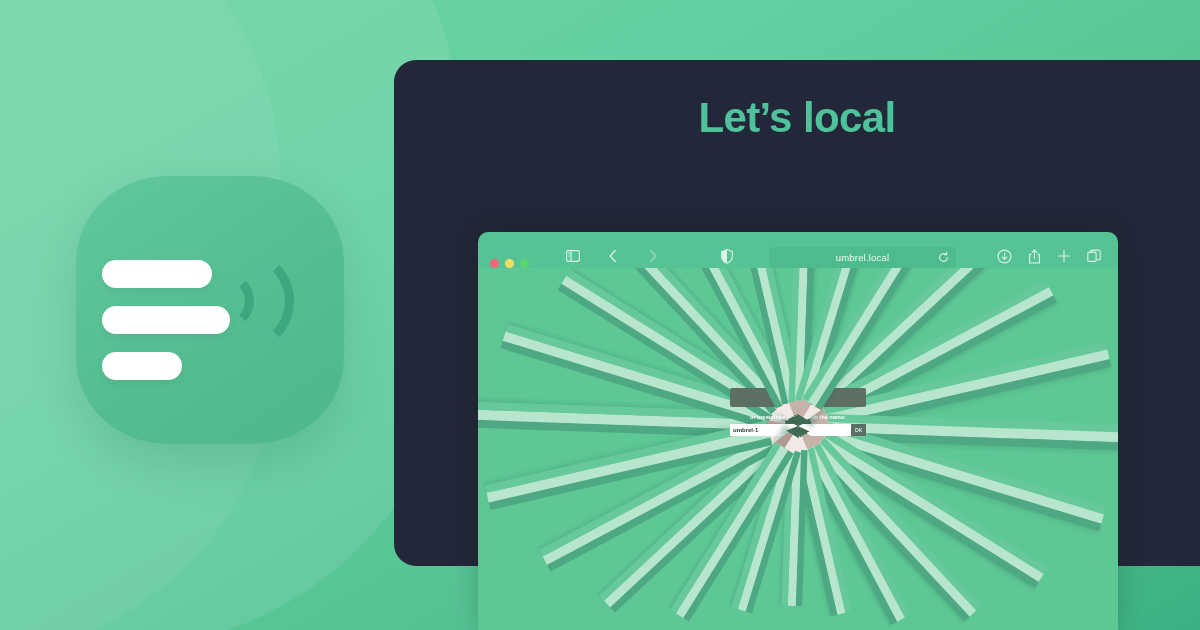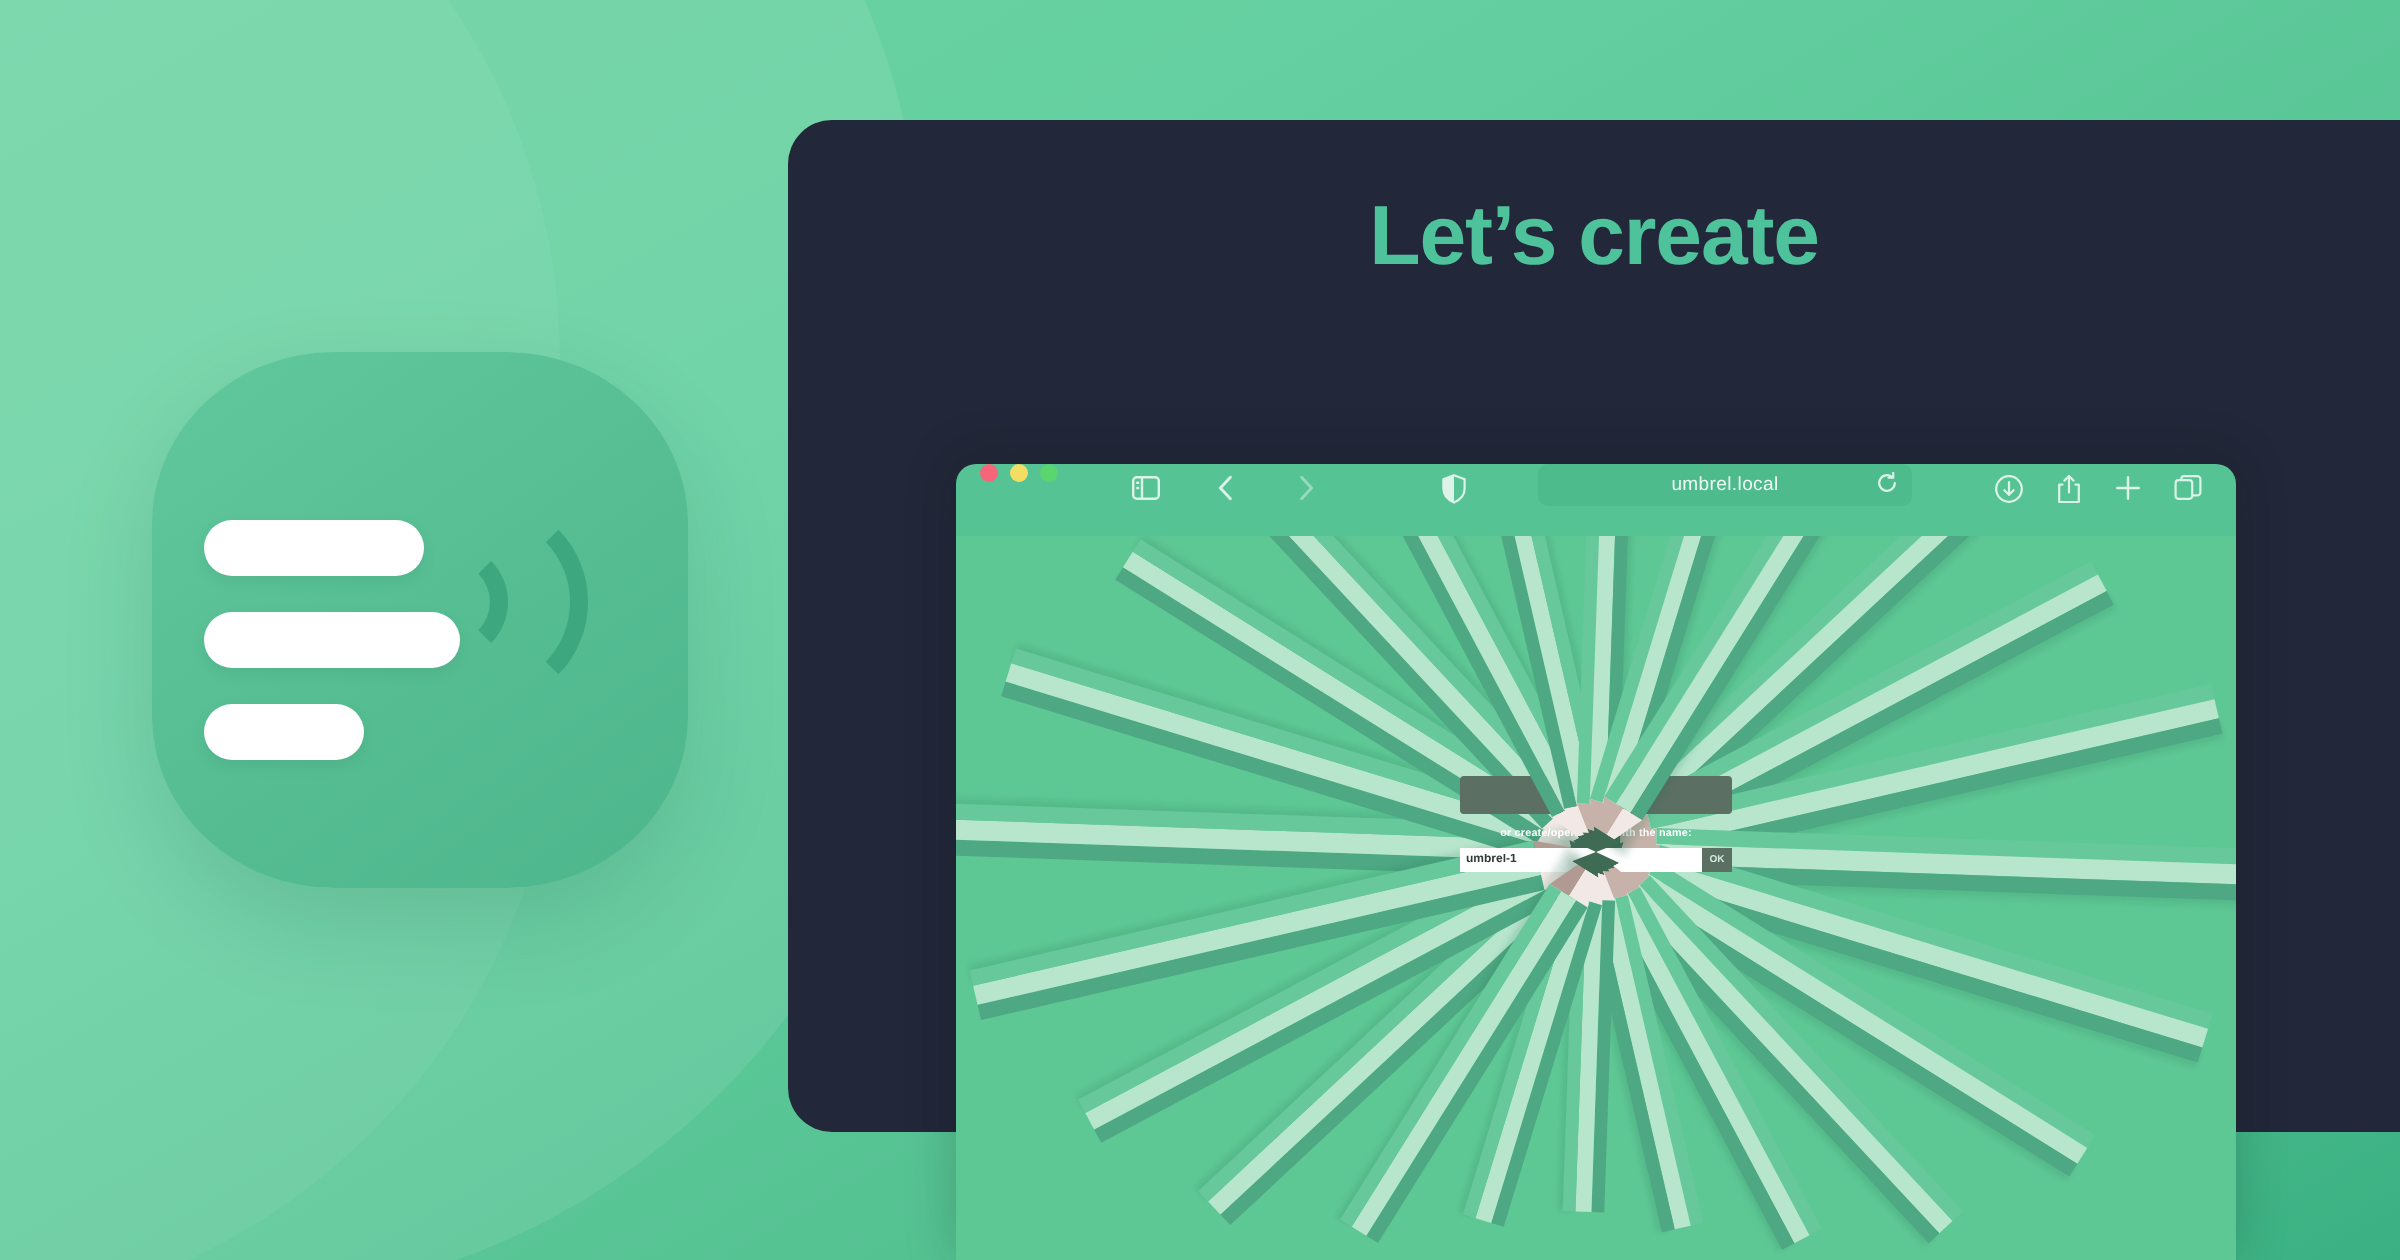--- a/index.html
+++ b/index.html
@@ -84,21 +84,21 @@
     width: 640px; height: 398px;
     border-radius: 10px 10px 0 0;
     overflow: hidden;
     box-shadow: 0 -2px 26px rgba(12,26,20,0.22);
   }
   .toolbar {
     position: relative;
     height: 36px;
     background: #56c394;
     display: flex;
-    align-items: flex-start;
+    align-items: flex-end;
     padding: 0 12px;
     gap: 16px;
   }
   .lights { display: flex; gap: 6px; align-items: center; margin-right: 16px; }
   .light { width: 9px; height: 9px; border-radius: 50%; }
   .light.r { background: #f6657a; }
   .light.y { background: #f3dd63; }
   .light.g { background: #5ad66f; }
 
   .tbtn {
@@ -266,21 +266,21 @@
   <div class="app-icon">
     <div class="bar b1"></div>
     <div class="bar b2"></div>
     <div class="bar b3"></div>
     <div class="wave a1"></div>
     <div class="wave a2"></div>
   </div>
 
   <div class="panel">
     <div class="headline">
-      <div>Let’s create</div>
+      <div>Let’s local</div>
     </div>
   </div>
 
   <div class="browser">
 
     <div class="toolbar">
 
       <div class="lights">
         <span class="light r"></span>
         <span class="light y"></span>

